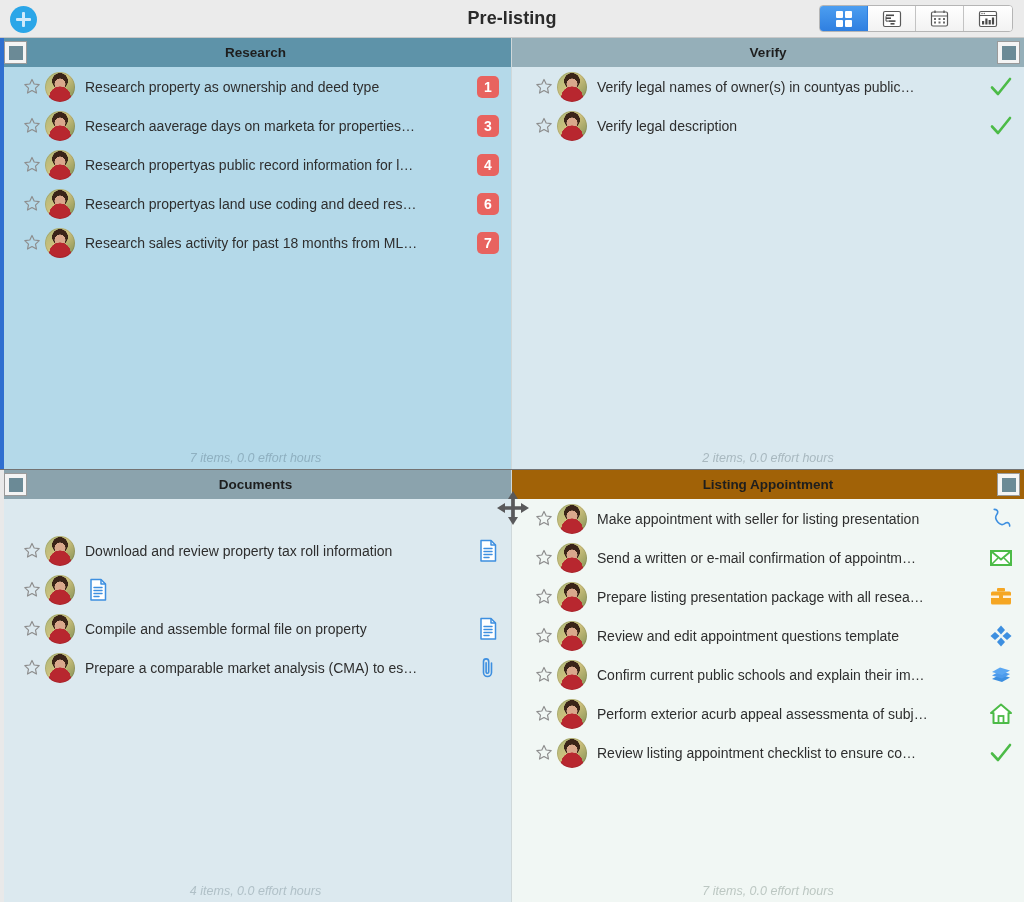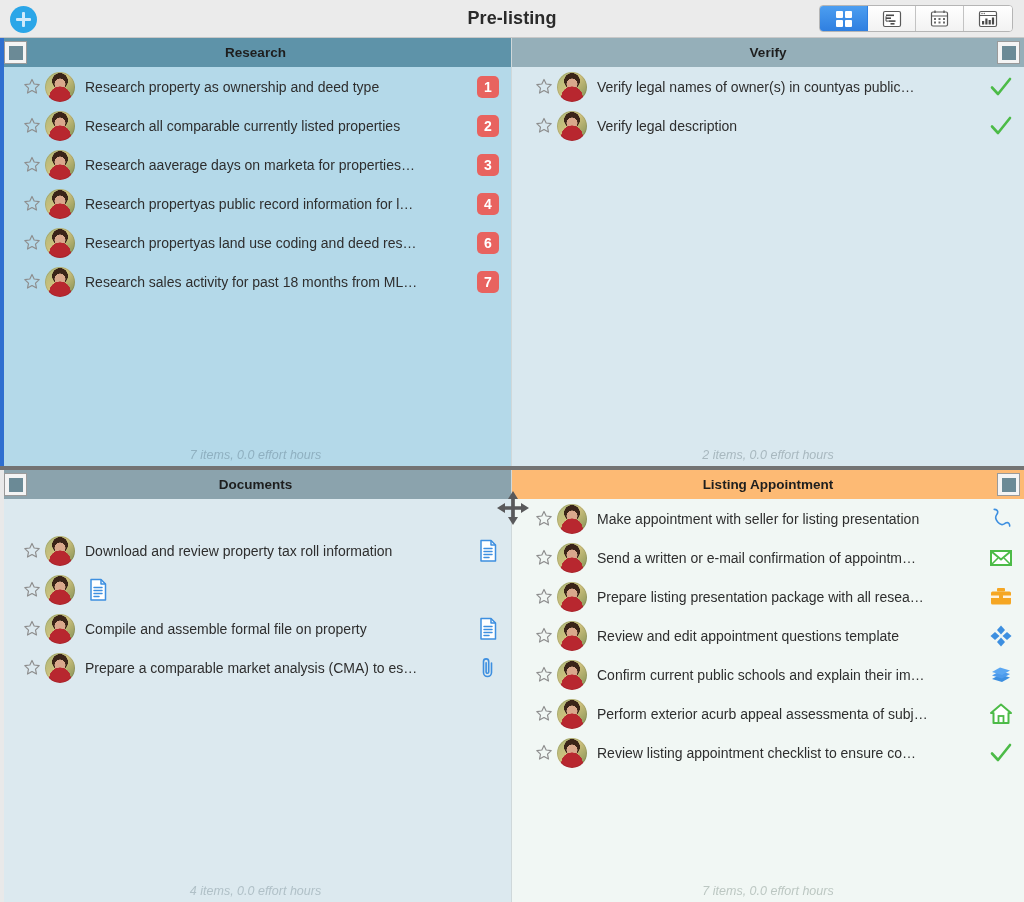--- a/index.html
+++ b/index.html
@@ -68,21 +68,21 @@
   .row-half { flex: 1 1 50%; display: flex; min-height: 0; position: relative; }
 
   .panel {
     position: relative;
     flex: 1 1 50%;
     min-width: 0;
     display: flex; flex-direction: column;
     overflow: hidden;
   }
   .panel.sep-right { border-right: 1px solid #cfd8da; }
-  .row-half.top { border-bottom: 4px solid #737373; }
+  .row-half.top { border-bottom: 1px solid #737373; }
 
   .panel-header {
     position: relative;
     height: 29px; flex: 0 0 29px;
     display: flex; align-items: center; justify-content: center;
   }
   .panel-header .title {
     font-size: 13.5px; font-weight: bold; color: #1e1e1e;
   }
 
@@ -155,21 +155,21 @@
 
   .q-verify    { background: #d9e8ef; }
   .q-verify .panel-header { background: #95afb9; }
   .q-verify .panel-footer { color: #a8b8bf; }
 
   .q-documents { background: #dce9ef; gap: 32px; }
   .q-documents .panel-header { background: #8ba3ad; }
   .q-documents .panel-footer { color: #b0c0c7; }
 
   .q-listing   { background: #f1f7f4; }
-  .q-listing .panel-header { background: #fdba74; text-align: center; }
+  .q-listing .panel-header { background: #a16207; text-align: center; }
   .q-listing .panel-footer { color: #bcc7c2; }
 
   
   .edge-strip {
     position: absolute; left: 0; top: 0; width: 4px; height: 100%;
     background: #2f6fd0;
     z-index: 5;
   }
   
   .left-gutter {
@@ -273,32 +273,20 @@
                   <path d="M10 1.6l2.4 5.1 5.6.7-4.1 3.8 1.1 5.5-5-2.8-5 2.8 1.1-5.5L2 7.4l5.6-.7z" fill="none" stroke="#8d8d8d" stroke-width="1.3" stroke-linejoin="round"></path>
                 </svg>
             </span>
             <span class="avatar"></span>
             <span class="task-label">Research property as ownership and deed type</span>
             <span class="task-end">
               <span class="badge">1</span>
             </span>
           </div>
 
-          <div class="task-row">
-            <span class="star">
-              <svg width="18" height="18" viewBox="0 0 20 20">
-                  <path d="M10 1.6l2.4 5.1 5.6.7-4.1 3.8 1.1 5.5-5-2.8-5 2.8 1.1-5.5L2 7.4l5.6-.7z" fill="none" stroke="#8d8d8d" stroke-width="1.3" stroke-linejoin="round"></path>
-                </svg>
-            </span>
-            <span class="avatar"></span>
-            <span class="task-label">Research all comparable currently listed properties</span>
-            <span class="task-end">
-              <span class="badge">2</span>
-            </span>
-          </div>
 
           <div class="task-row">
             <span class="star">
               <svg width="18" height="18" viewBox="0 0 20 20">
                   <path d="M10 1.6l2.4 5.1 5.6.7-4.1 3.8 1.1 5.5-5-2.8-5 2.8 1.1-5.5L2 7.4l5.6-.7z" fill="none" stroke="#8d8d8d" stroke-width="1.3" stroke-linejoin="round"></path>
                 </svg>
             </span>
             <span class="avatar"></span>
             <span class="task-label">Research aaverage days on marketa for properties…</span>
             <span class="task-end">

